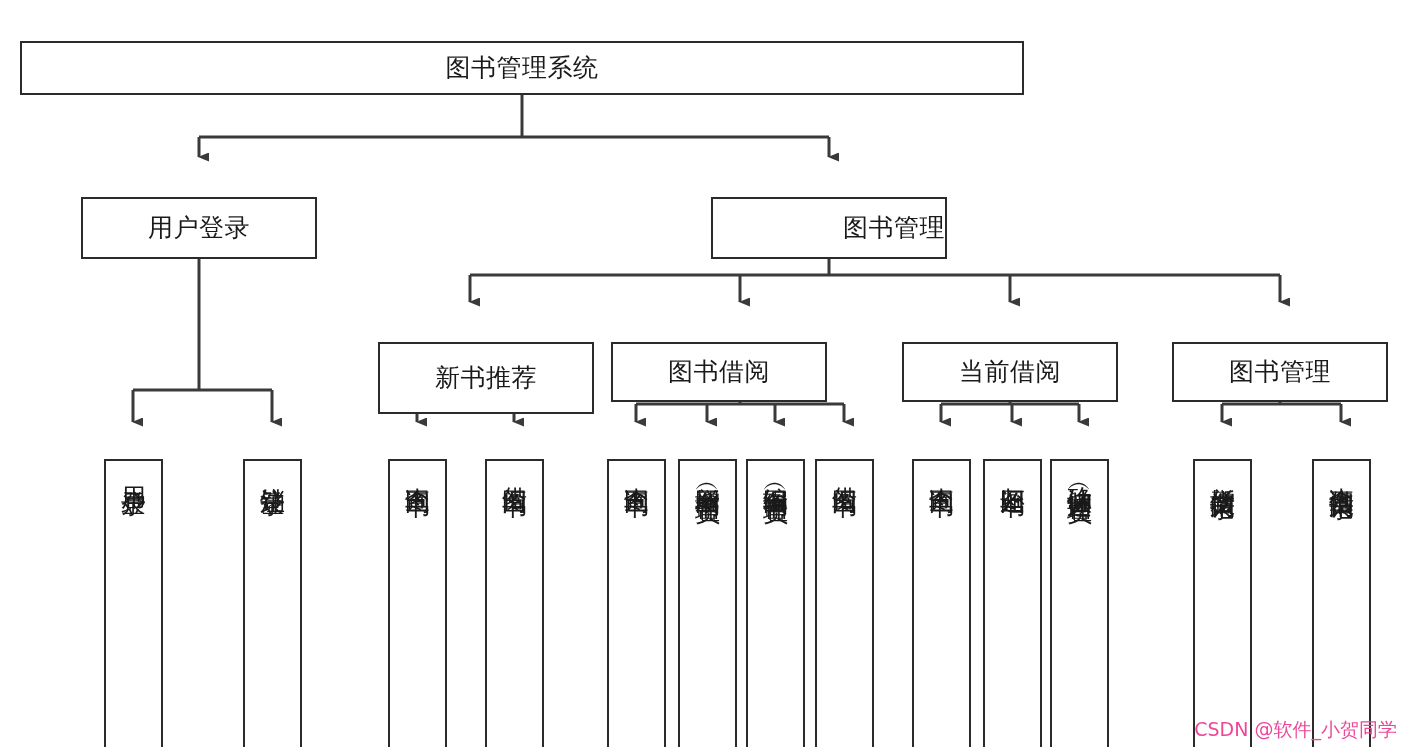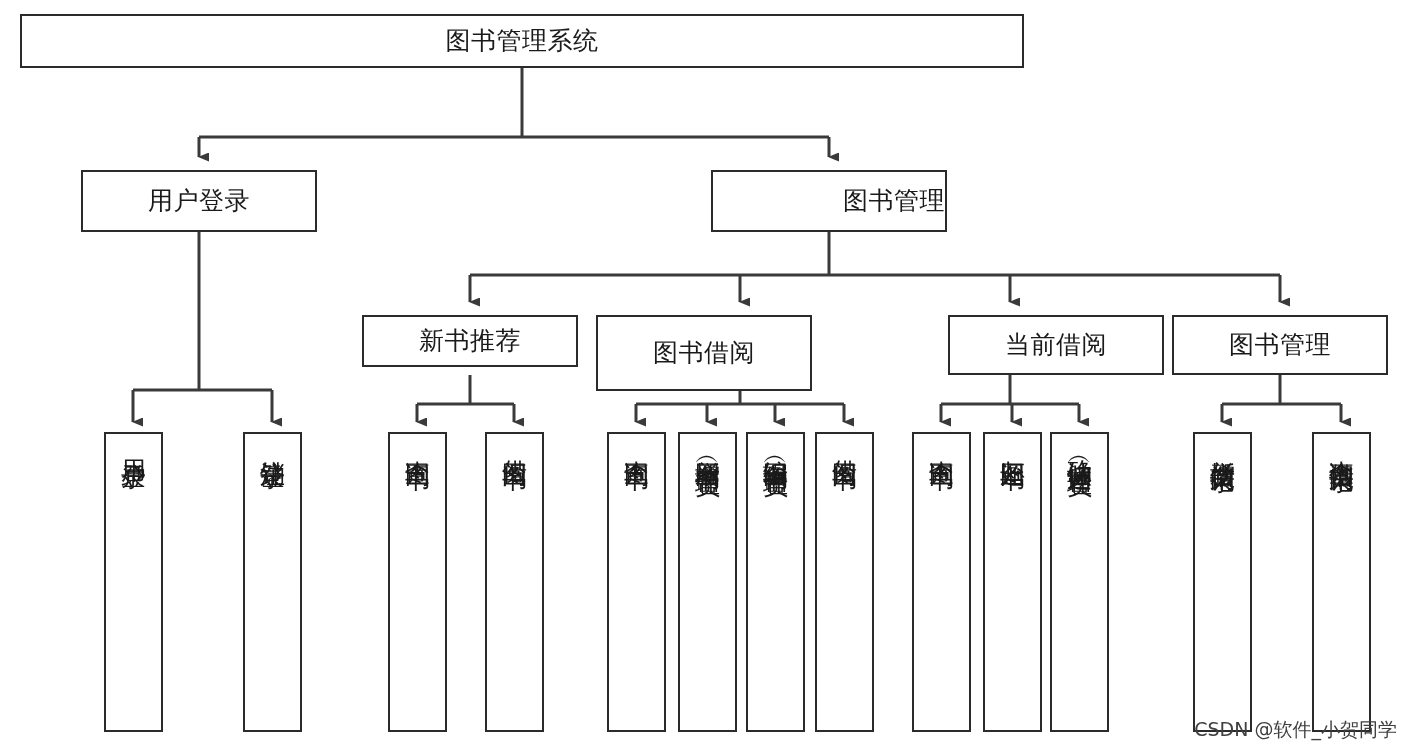--- a/index.html
+++ b/index.html
@@ -26,20 +26,21 @@
   }
   .node {
     position: absolute;
     box-sizing: border-box;
     background: #ffffff;
     border: 2px solid #2b2b2b;
     display: flex;
     align-items: center;
     justify-content: center;
     z-index: 2;
+    margin-top: 27px;
   }
   .node .lbl {
     color: #1a1a1a;
     text-align: center;
     line-height: 1.15;
     letter-spacing: 0.5px;
   }
   .node.h .lbl {
     font-size: 25px;
   }
@@ -58,21 +59,21 @@
     font-size: 25px;
     line-height: 1;
     letter-spacing: 2px;
     white-space: nowrap;
   }
   #watermark {
     position: absolute;
     right: 8px;
     bottom: 4px;
     font-size: 19px;
-    color: #404040;
+    color: #ec4899;
     z-index: 3;
     font-family: "DejaVu Sans", "Liberation Sans", sans-serif;
     white-space: nowrap;
   }
 </style>
 </head>
 <body>
 
 <div id="canvas">
 
@@ -130,27 +131,27 @@
     <span class="lbl">图书管理系统</span>
   </div>
 
   <div class="node h" style="left:81px; top:170px; width:236px; height:62px;">
     <span class="lbl">用户登录</span>
   </div>
   <div class="node h" style="left:711px; top:170px; width:236px; height:62px;justify-content:flex-end;">
     <span class="lbl">图书管理</span>
   </div>
 
-  <div class="node h" style="left:362px; top:315px; width:216px; height:52px;">
+  <div class="node h" style="left:378px; top:315px; width:216px; height:72px;">
     <span class="lbl">新书推荐</span>
   </div>
-  <div class="node h" style="left:596px; top:315px; width:216px; height:76px;">
+  <div class="node h" style="left:611px; top:315px; width:216px; height:60px;">
     <span class="lbl">图书借阅</span>
   </div>
-  <div class="node h" style="left:948px; top:315px; width:216px; height:60px;">
+  <div class="node h" style="left:902px; top:315px; width:216px; height:60px;">
     <span class="lbl">当前借阅</span>
   </div>
   <div class="node h" style="left:1172px; top:315px; width:216px; height:60px;">
     <span class="lbl">图书管理</span>
   </div>
 
   <div class="node v" style="left:104px; top:432px; width:59px; height:300px;">
     <span class="lbl">用户登录</span>
   </div>
   <div class="node v" style="left:243px; top:432px; width:59px; height:300px;">

